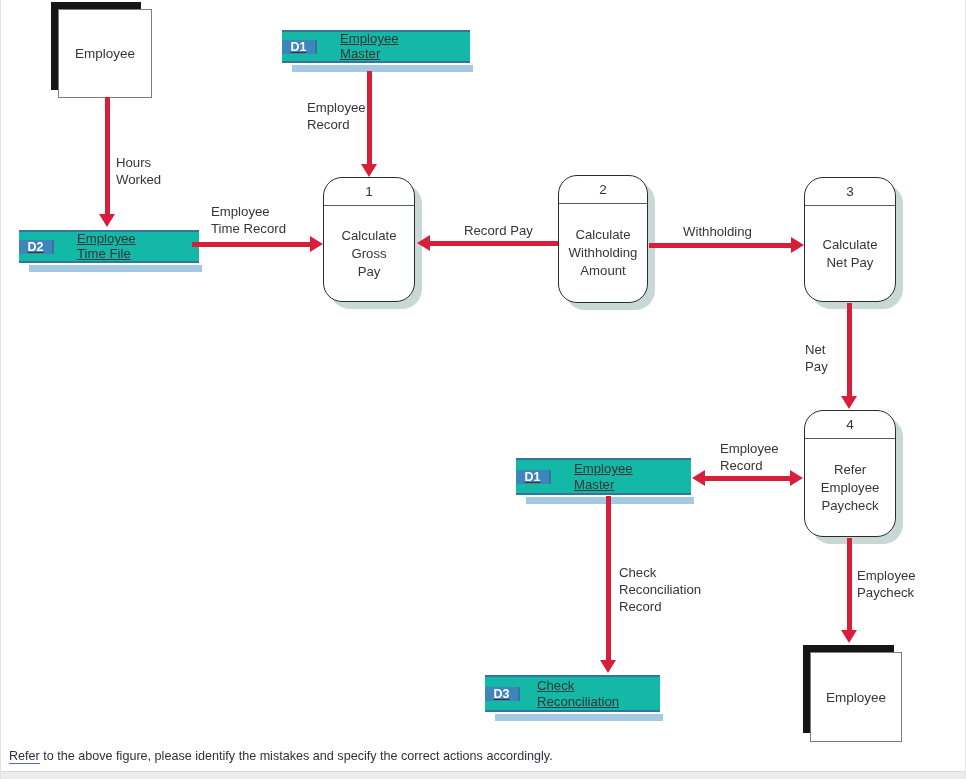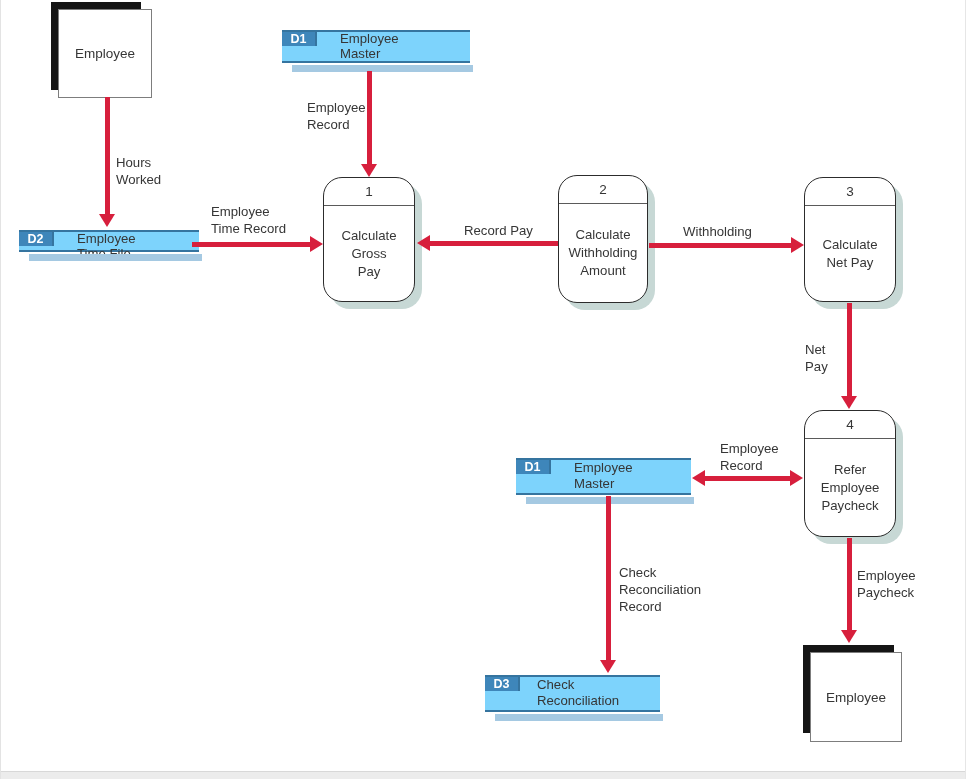--- a/index.html
+++ b/index.html
@@ -16,23 +16,24 @@
   .entity-shadow { position:absolute; background:var(--entity-shadow,#151515); }
   .entity-box {
     position:absolute; background:#fff; border:1px solid #7d7d7d;
     display:flex; align-items:center; justify-content:center;
     font-size:13.5px;
   }
 
   
   .ds { position:absolute; }
   .ds-main {
-    position:relative; display:flex; align-items:flex-start; background:#7dd3fc;
+    position:relative; display:flex; align-items:center; background:#14b8a6;
     border-top:2px solid var(--datastore-line,#35749f);
     border-bottom:2px solid var(--datastore-line,#35749f);
+    text-decoration:underline;
   }
   .ds-id {
     width:35px; background:var(--datastore-blue,#3e86ba); color:#fff;
     font-weight:bold; font-size:12.5px;
     display:flex; align-items:center; justify-content:center;
     border-right:2px solid var(--datastore-line,#35749f);
   }
   .ds-text {
     flex:1; display:flex; flex-direction:column; justify-content:center;
     padding-left:23px; font-size:13.2px; line-height:15.5px; white-space:pre-line;
@@ -91,21 +92,21 @@
   <div class="ds" style="left:281px;top:30px;width:188px">
     <div class="ds-main" style="height:33px">
       <div class="ds-id">D1</div>
       <div class="ds-text" style="line-height:14.5px">Employee
 Master</div>
     </div>
     <div class="ds-shadow"></div>
   </div>
 
   <div class="ds" style="left:18px;top:230px;width:180px">
-    <div class="ds-main" style="height:22px">
+    <div class="ds-main" style="height:33px">
       <div class="ds-id">D2</div>
       <div class="ds-text" style="line-height:14.5px">Employee
 Time File</div>
     </div>
     <div class="ds-shadow"></div>
   </div>
 
   <div class="ds" style="left:515px;top:458px;width:175px">
     <div class="ds-main" style="height:37px">
       <div class="ds-id">D1</div>
@@ -208,15 +209,18 @@
   <div class="ah down" style="left:599px;top:660px"></div>
   <div class="flabel" style="left:618px;top:564px">Check
 Reconciliation
 Record</div>
 
   <div class="shaft" style="left:846px;top:538px;width:5px;height:93px"></div>
   <div class="ah down" style="left:840px;top:630px"></div>
   <div class="flabel" style="left:856px;top:567px">Employee
 Paycheck</div>
 
+  <div class="footer-text">
+    <a class="refer-link" href="#">Refer</a><span> to the above figure, please identify the mistakes and specify the correct actions accordingly.</span>
+  </div>
   <div class="footer-bar"></div>
 
 </div>
 
 </body></html>

